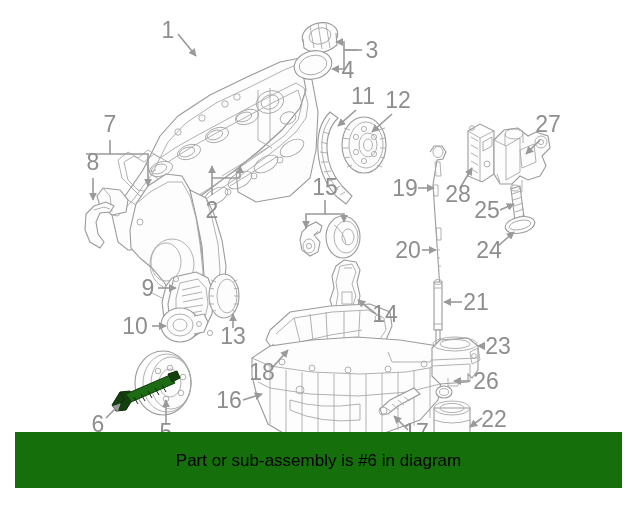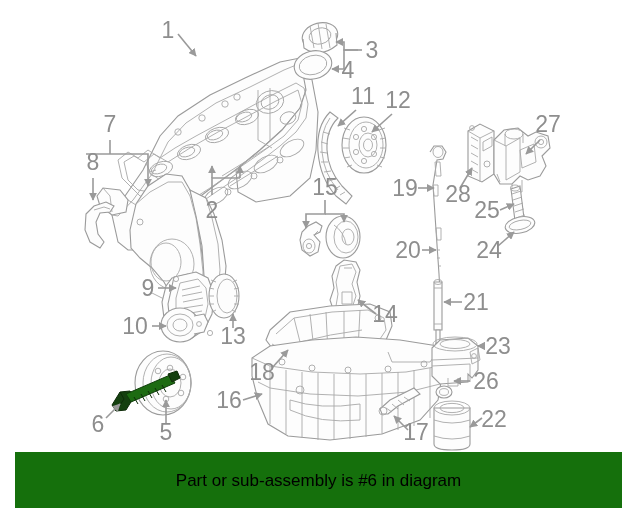--- a/index.html
+++ b/index.html
@@ -7,21 +7,21 @@
        font-family:"Liberation Sans", sans-serif;}
   #root{position:relative;width:640px;height:512px;background:#fff;}
   #diagram{position:absolute;left:0;top:0;width:640px;height:456px;}
   .callout-text{font-family:"Liberation Sans", sans-serif;font-size:23px;fill:#8e8e8e;}
   .lead{stroke:#9a9a9a;stroke-width:1.6;fill:none;}
   .part{stroke:#9b9b9b;stroke-width:1.1;fill:#fdfdfd;}
   .part-l{stroke:#a8a8a8;stroke-width:0.9;fill:none;}
   .hl-dark{fill:#14400f;stroke:#0d2b08;stroke-width:1;}
   .hl-mid{fill:#1d6b12;stroke:#0f3d0a;stroke-width:1;}
   .hl-line{stroke:#0d2b08;stroke-width:1;fill:none;}
-  #banner{position:absolute;left:15px;top:452px;width:607px;height:56px;
+  #banner{position:absolute;left:15px;top:432px;width:607px;height:56px;
           background:#15700c;display:flex;flex-direction:column;
           align-items:center;justify-content:center;box-sizing:border-box;}
   #banner div{color:#000;font-size:17px;line-height:21px;
               font-family:"Liberation Sans", sans-serif;white-space:nowrap;}
 </style>
 </head>
 <body>
 
 <div id="root">
 

